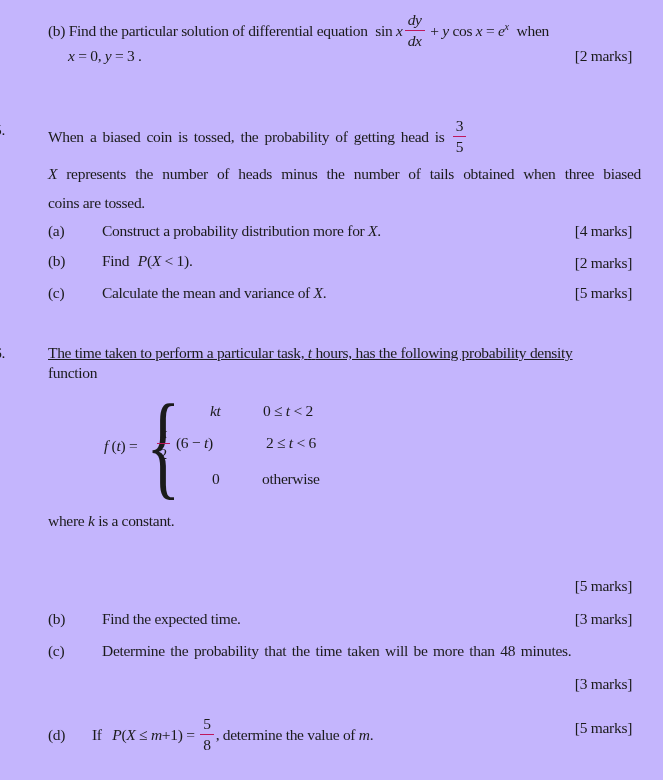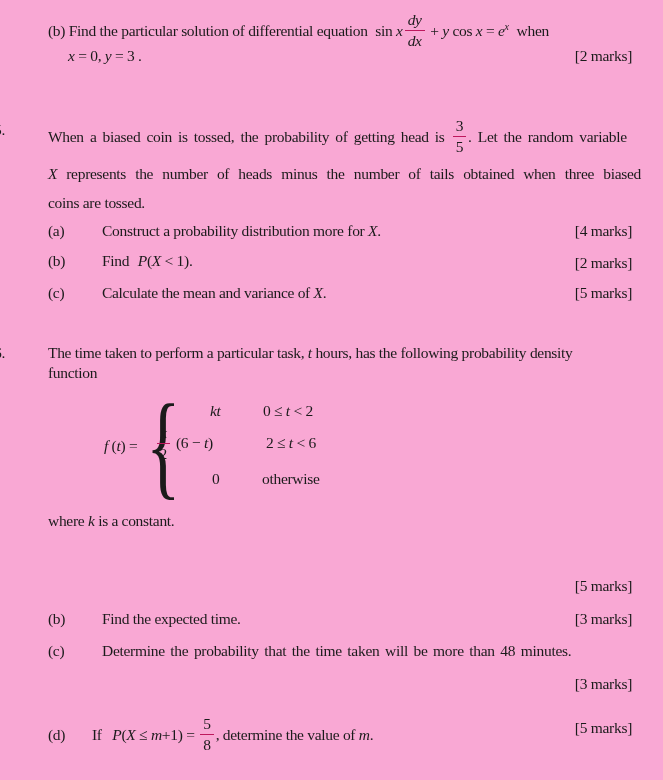--- a/index.html
+++ b/index.html
@@ -1,17 +1,17 @@
 <!DOCTYPE html>
 <html><head>
 <meta charset="utf-8">
 <style>
   html,body{margin:0;padding:0;background:#ffffff;}
   .page{
-    position:relative;width:663px;height:780px;background:#f9a8d4;overflow:hidden;
+    position:relative;width:663px;height:780px;background:#c4b5fd;overflow:hidden;
     font-family:"Liberation Serif",serif;font-size:15.5px;letter-spacing:-0.3px;
     color:#1b1b1b;
   }
   .ln{position:absolute;white-space:nowrap;line-height:20px;}
   .it{font-style:italic;}
   .marks{position:absolute;right:31px;white-space:nowrap;line-height:20px;}
   .frac{display:inline-block;vertical-align:middle;text-align:center;line-height:1;margin:0 2px;position:relative;top:-2px;}
   .frac .num{display:block;border-bottom:1px solid #be185d;padding:0 3px 2px;}
   .frac .den{display:block;padding-top:2px;}
   .frac.noshift{top:0;margin:0;}
@@ -44,21 +44,21 @@
   <div class="ln" style="top:46px;left:68px;">
     <span class="it">x</span><span> = 0, </span><span class="it">y</span><span> = 3 .</span>
   </div>
   <span class="marks" style="top:46px;">[2 marks]</span>
 
   <div class="ln" style="top:120px;left:-6px;">
     <span>5.</span>
   </div>
   <div class="ln ws25" style="top:120px;left:48px;">
     <span>When a biased coin is tossed, the probability of getting head is</span>
-    <span class="frac"><span class="num">3</span><span class="den">5</span></span><span>. Let the random variable</span>
+    <span class="frac"><span class="num">3</span><span class="den">5</span></span>
   </div>
   <div class="ln ws55" style="top:164px;left:48px;">
     <span class="it">X</span>
     <span>represents the number of heads minus the number of tails obtained when three biased</span>
   </div>
   <div class="ln" style="top:193px;left:48px;">
     <span>coins are tossed.</span>
   </div>
 
   <div class="ln" style="top:221px;left:48px;">
@@ -75,21 +75,21 @@
 
   <div class="ln" style="top:283px;left:48px;">
     <span class="lbl">(c)</span><span>Calculate the mean and variance of</span>
     <span class="it">X</span><span>.</span>
   </div>
   <span class="marks" style="top:283px;">[5 marks]</span>
 
   <div class="ln" style="top:343px;left:-6px;">
     <span>6.</span>
   </div>
-  <div class="ln" style="top:343px;left:48px;">
+  <div class="ln" style="top:343px;left:48px;text-decoration:underline;">
     <span>The time taken to perform a particular task,</span>
     <span class="it">t</span>
     <span>hours, has the following probability density</span>
   </div>
   <div class="ln" style="top:363px;left:48px;">
     <span>function</span>
   </div>
 
   <div class="ln" style="top:436px;left:104px;">
     <span class="it">f</span>

